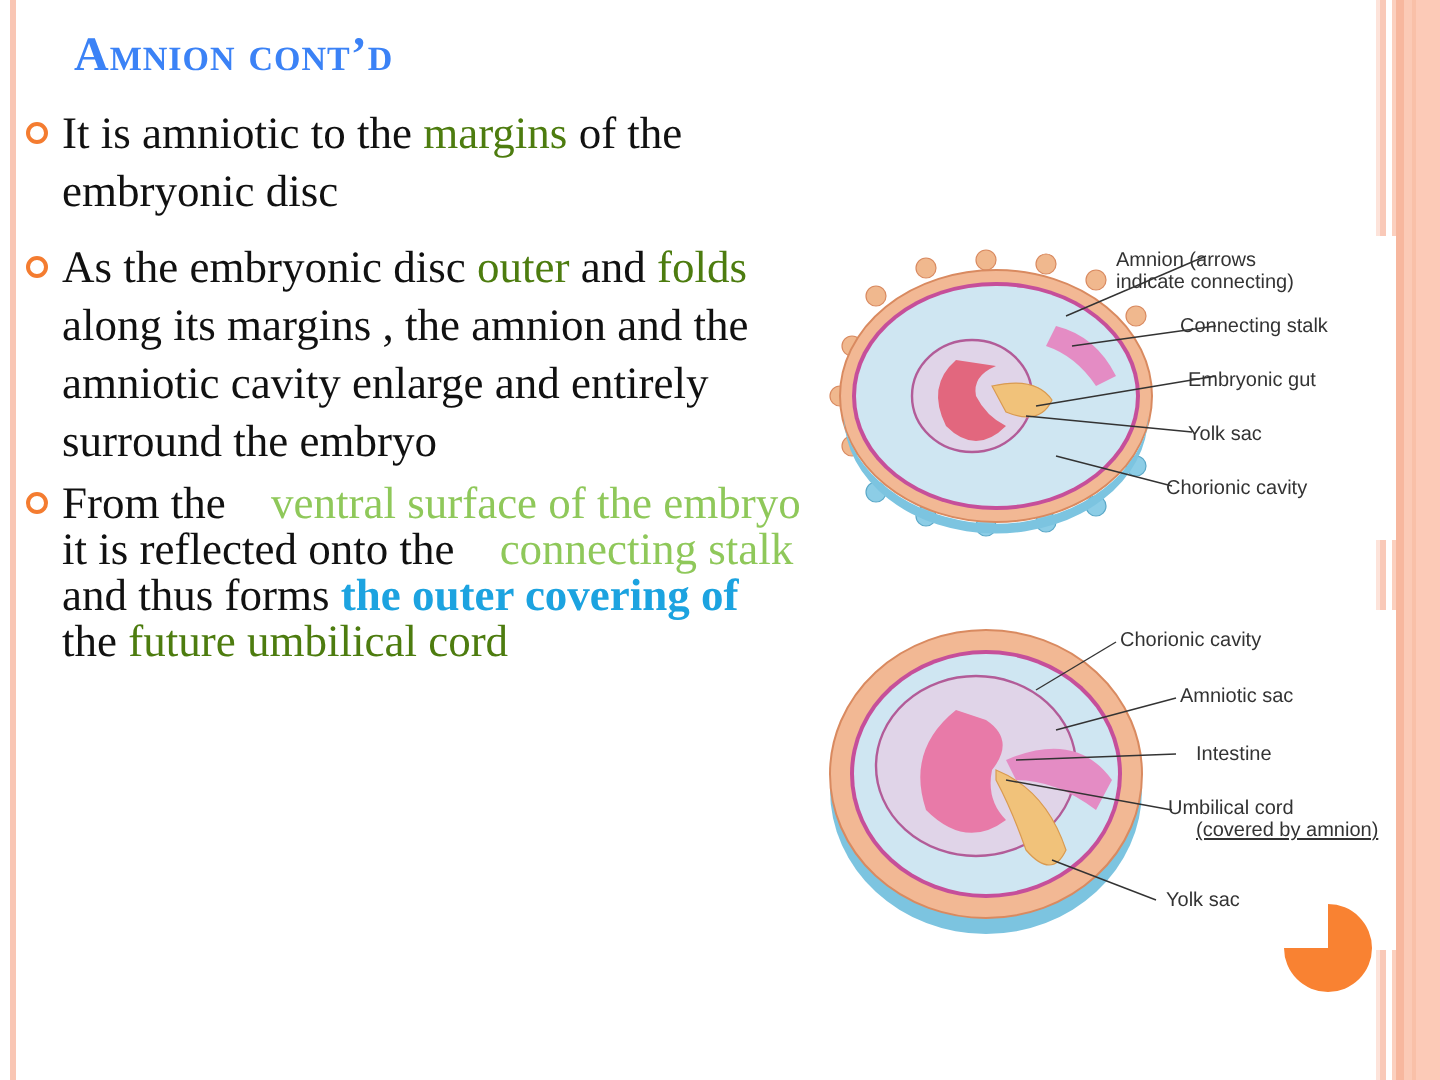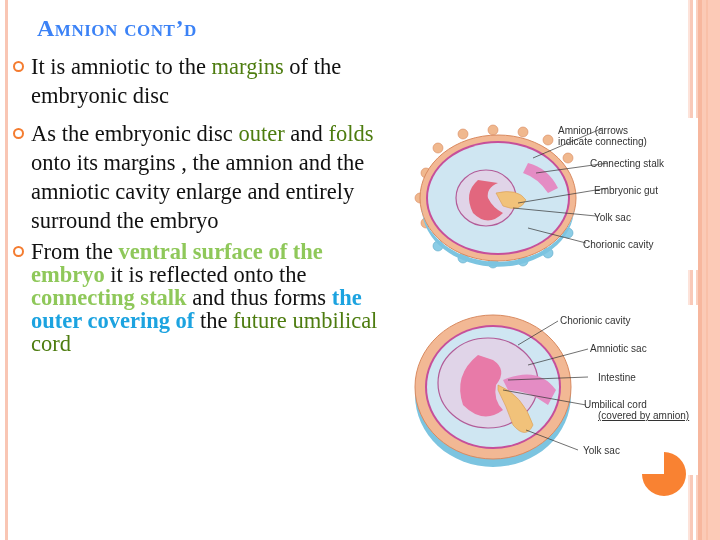--- a/index.html
+++ b/index.html
@@ -17,21 +17,21 @@
       #fccab7 20px, #fccab7 32px); }
   .title { position:absolute; left:37px; top:15px; color:#3b82f6; font-weight:bold; font-size:24px; font-variant:small-caps; letter-spacing:0.5px; margin:0; }
   .bullets { position:absolute; left:12px; top:52px; width:390px; margin:0; padding:0; list-style:none; }
   .bullet { position:relative; padding-left:19px; color:#111; font-size:22.5px; line-height:29px; }
   .bullet .marker { position:absolute; left:1px; top:9px; width:7px; height:7px; border:2.5px solid #f47c30; border-radius:50%; }
   .b1 { margin-top:0; }
   .b2 { margin-top:9px; }
   .b3 { margin-top:5px; line-height:23px; }
   .b3 .marker { top:6px; }
   .orange { color:#4d7c0f; }
-  .green { color:#8fc85a; font-weight:bold; }
+  .green { color:#8fc85a; font-weight:normal;margin-left:17px; }
   .blue { color:#1ca3e0; font-weight:bold; }
   .figure { position:absolute; background:#fff; }
   .fig1 { left:408px; top:118px; width:290px; height:152px; }
   .fig2 { left:408px; top:305px; width:290px; height:170px; }
   .label { position:absolute; font-family:"Liberation Sans","DejaVu Sans",sans-serif; font-size:10px; color:#333; line-height:11px; white-space:nowrap; }
   .corner-pie { position:absolute; left:642px; top:452px; width:44px; height:44px; }
 </style>
 </head>
 <body>
 
@@ -40,21 +40,21 @@
 
 <h1 class="title">Amnion cont’d</h1>
 
 <ul class="bullets">
   <li class="bullet b1">
     <span class="marker"></span>
     <span>It is amniotic to the </span><span class="orange">margins</span><span> of the embryonic disc</span>
   </li>
   <li class="bullet b2">
     <span class="marker"></span>
-    <span>As the embryonic disc </span><span class="orange">outer</span><span> and </span><span class="orange">folds</span><span> onto its margins , the amnion and the amniotic cavity enlarge and entirely surround the embryo</span>
+    <span>As the embryonic disc </span><span class="orange">outer</span><span> and </span><span class="orange">folds</span><span> along its margins , the amnion and the amniotic cavity enlarge and entirely surround the embryo</span>
   </li>
   <li class="bullet b3">
     <span class="marker"></span>
     <span>From the </span><span class="green">ventral surface of the embryo</span><span> it is reflected onto the </span><span class="green">connecting stalk</span><span> and thus forms </span><span class="blue">the outer covering of</span><span> the </span><span class="orange">future umbilical cord</span>
   </li>
 </ul>
 
 <div class="figure fig1">
   <svg width="290" height="152" viewBox="0 0 290 152">
 

